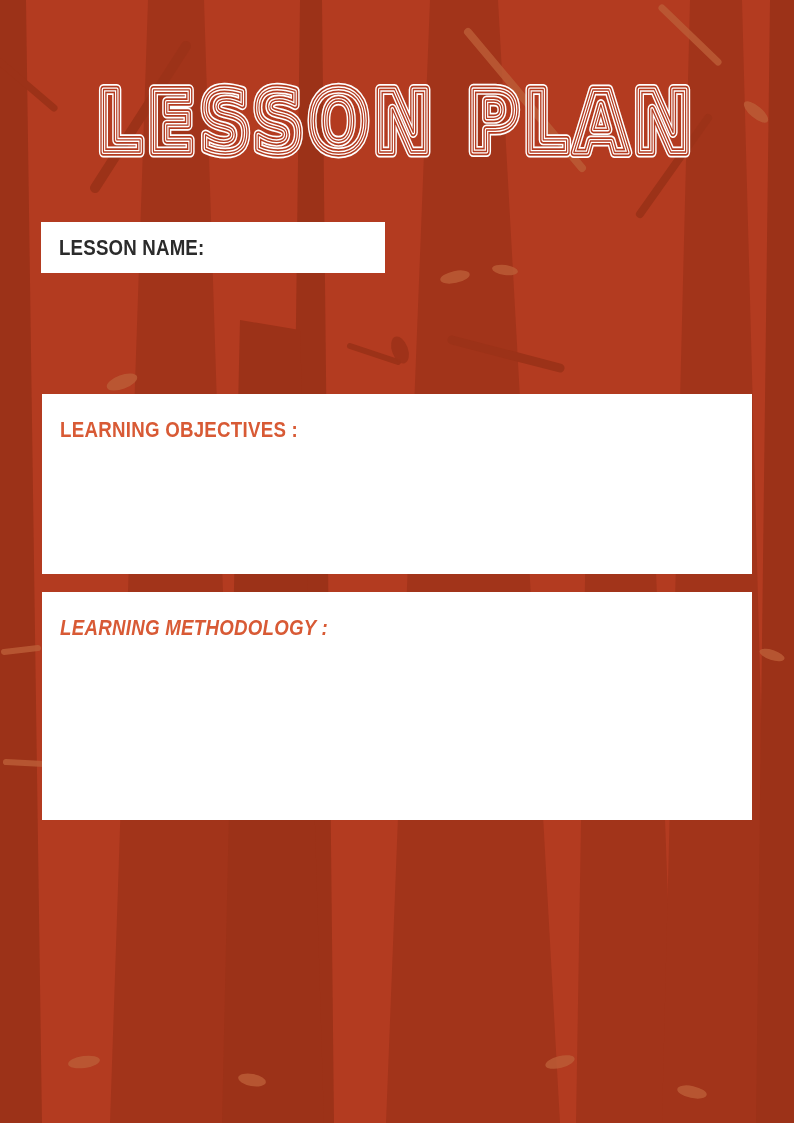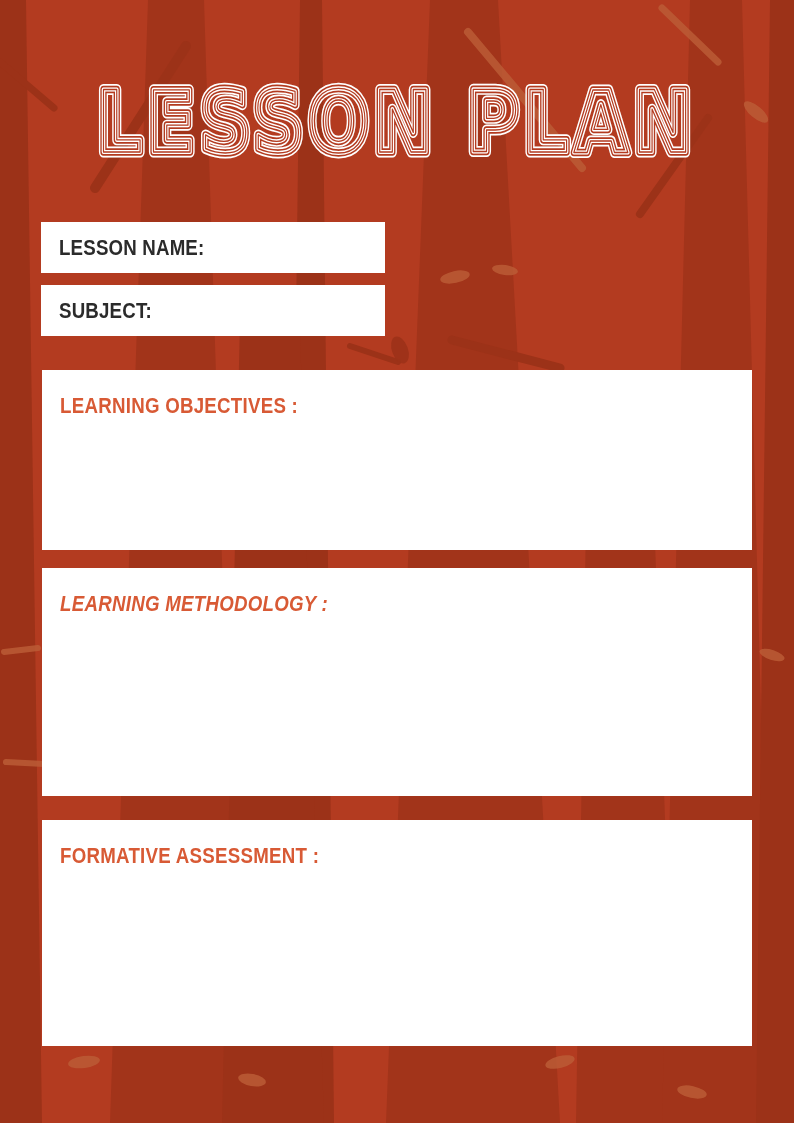--- a/index.html
+++ b/index.html
@@ -64,20 +64,21 @@
   .f-lesson-name{left:41px;top:222px;width:344px;}
   .f-grade{left:410px;top:222px;width:342px;}
   .f-subject{left:41px;top:285px;width:344px;}
   .f-date{left:410px;top:285px;width:342px;}
 
   .section{
     position:absolute;
     left:42px;width:710px;
     background:var(--box,#FFFFFF);
     padding:23px 18px 0 18px;
+    margin-top:24px;
   }
   .section-label{
     color:var(--section-accent,#D85A35);
     font-weight:bold;
     font-size:22px;
     letter-spacing:.3px;
     display:inline-block;
     transform:scaleX(.85);
     transform-origin:0 50%;
     white-space:nowrap;
@@ -134,27 +135,21 @@
       <text class="stripe-w1" x="397" y="152" text-anchor="middle" font-size="86" letter-spacing="6" textLength="600" lengthAdjust="spacingAndGlyphs">LESSON PLAN</text>
       <text class="stripe-g1" x="397" y="152" text-anchor="middle" font-size="86" letter-spacing="6" textLength="600" lengthAdjust="spacingAndGlyphs">LESSON PLAN</text>
       <text class="stripe-w2" x="397" y="152" text-anchor="middle" font-size="86" letter-spacing="6" textLength="600" lengthAdjust="spacingAndGlyphs">LESSON PLAN</text>
       <text class="stripe-g2" x="397" y="152" text-anchor="middle" font-size="86" letter-spacing="6" textLength="600" lengthAdjust="spacingAndGlyphs">LESSON PLAN</text>
     </g>
   </svg>
 
   <div class="field f-lesson-name">
     <span class="field-label">LESSON NAME:</span>
   </div>
-  <div class="field f-subject">
-    <span class="field-label">SUBJECT:</span>
-  </div>
 
   <div class="section s-objectives">
     <span class="section-label">LEARNING OBJECTIVES :</span>
   </div>
   <div class="section s-methodology">
     <span class="section-label">LEARNING METHODOLOGY :</span>
   </div>
-  <div class="section s-formative">
-    <span class="section-label">FORMATIVE ASSESSMENT :</span>
-  </div>
 
 </div>
 
 </body></html>

